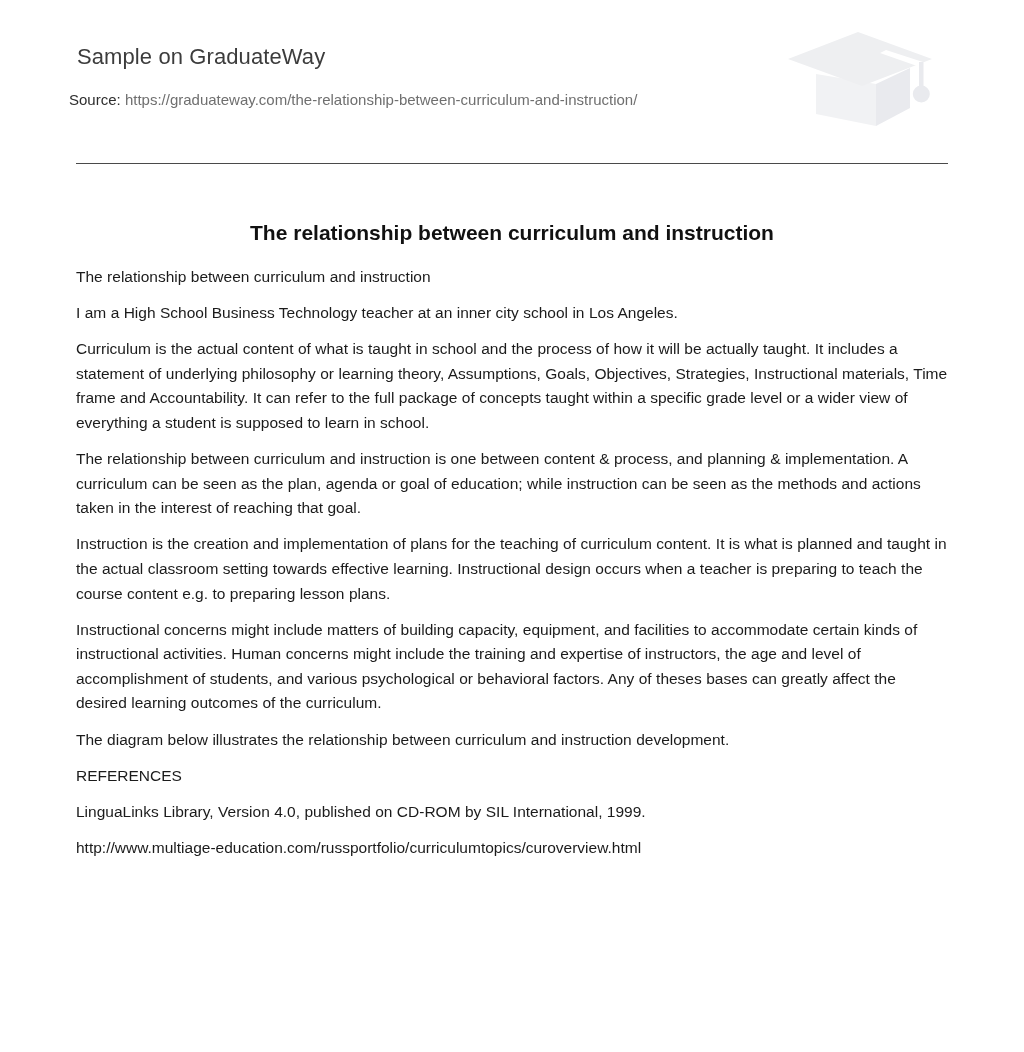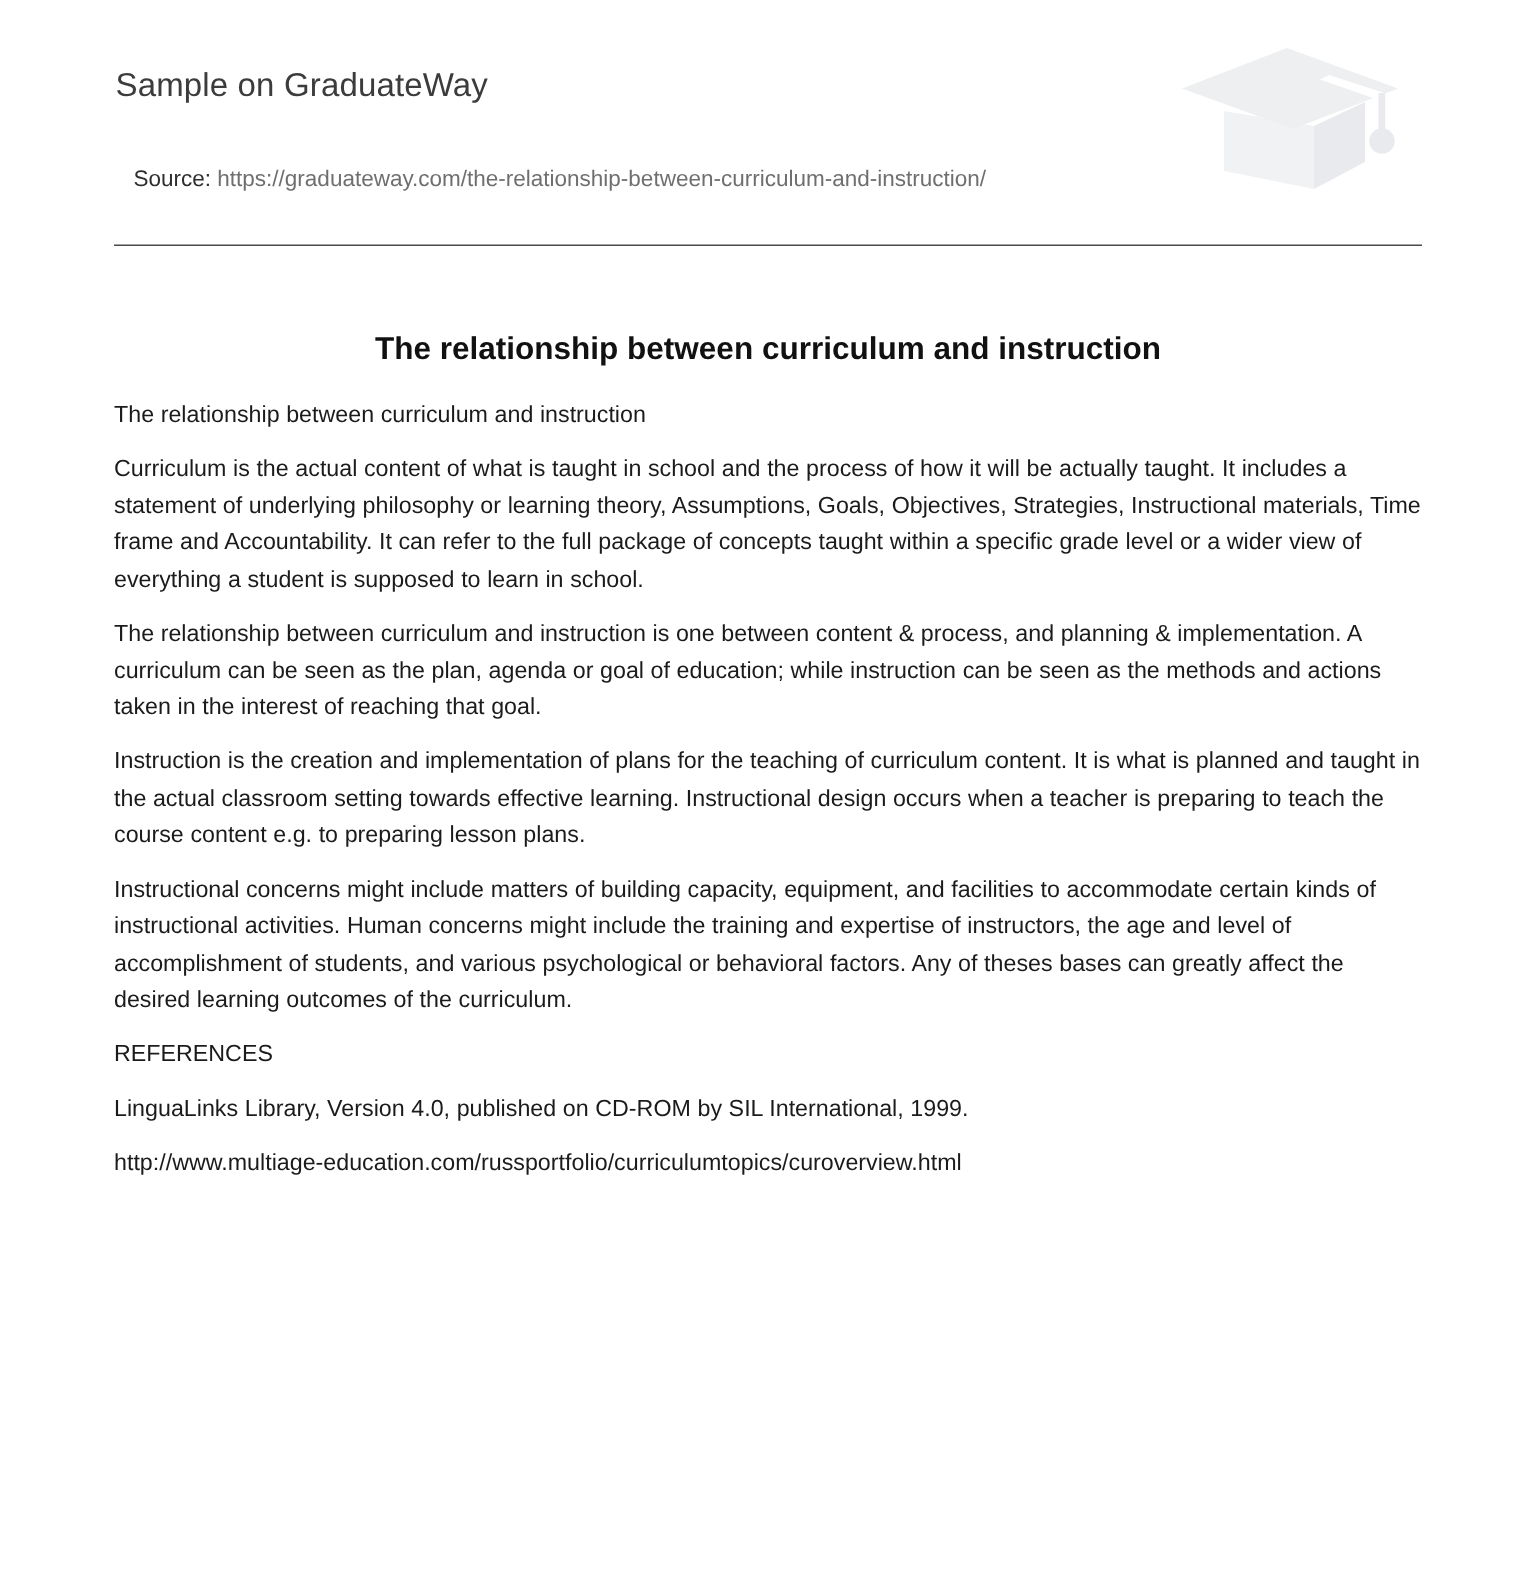--- a/index.html
+++ b/index.html
@@ -39,26 +39,25 @@
     top: 43px;
     font-size: 22px;
     line-height: 28px;
     color: #3c3c3c;
     font-weight: 400;
     letter-spacing: 0.1px;
     white-space: nowrap;
   }
   .source-line {
     position: absolute;
-    left: 89px;
+    left: 69px;
     top: 89px;
     font-size: 15px;
     line-height: 22px;
     white-space: nowrap;
-    margin-top: 20px;
   }
   .source-label {
     color: #2e2e2e;
     font-weight: 400;
   }
   .source-url {
     color: #6f6f6f;
     font-weight: 400;
   }
 
@@ -143,22 +142,24 @@
       </svg>
     </div>
 
     <hr class="divider">
   </div>
 
   <h1 class="doc-title">The relationship between curriculum and instruction</h1>
 
   <div class="body-content">
     <p class="para">The relationship between curriculum and instruction</p>
+    <p class="para">I am a High School Business Technology teacher at an inner city school in Los Angeles.</p>
     <p class="para">Curriculum is the actual content of what is taught in school and the process of how it will be actually taught. It includes a statement of underlying philosophy or learning theory, Assumptions, Goals, Objectives, Strategies, Instructional materials, Time frame and Accountability. It can refer to the full package of concepts taught within a specific grade level or a wider view of everything a student is supposed to learn in school.</p>
     <p class="para">The relationship between curriculum and instruction is one between content &amp; process, and planning &amp; implementation. A curriculum can be seen as the plan, agenda or goal of education; while instruction can be seen as the methods and actions taken in the interest of reaching that goal.</p>
     <p class="para">Instruction is the creation and implementation of plans for the teaching of curriculum content. It is what is planned and taught in the actual classroom setting towards effective learning. Instructional design occurs when a teacher is preparing to teach the course content e.g. to preparing lesson plans.</p>
     <p class="para">Instructional concerns might include matters of building capacity, equipment, and facilities to accommodate certain kinds of instructional activities. Human concerns might include the training and expertise of instructors, the age and level of accomplishment of students, and various psychological or behavioral factors. Any of theses bases can greatly affect the desired learning outcomes of the curriculum.</p>
+    <p class="para">The diagram below illustrates the relationship between curriculum and instruction development.</p>
     <p class="para">REFERENCES</p>
     <p class="para">LinguaLinks Library, Version 4.0, published on CD-ROM by SIL International, 1999.</p>
     <p class="para">http://www.multiage-education.com/russportfolio/curriculumtopics/curoverview.html</p>
   </div>
 
 </div>
 
 </body></html>

